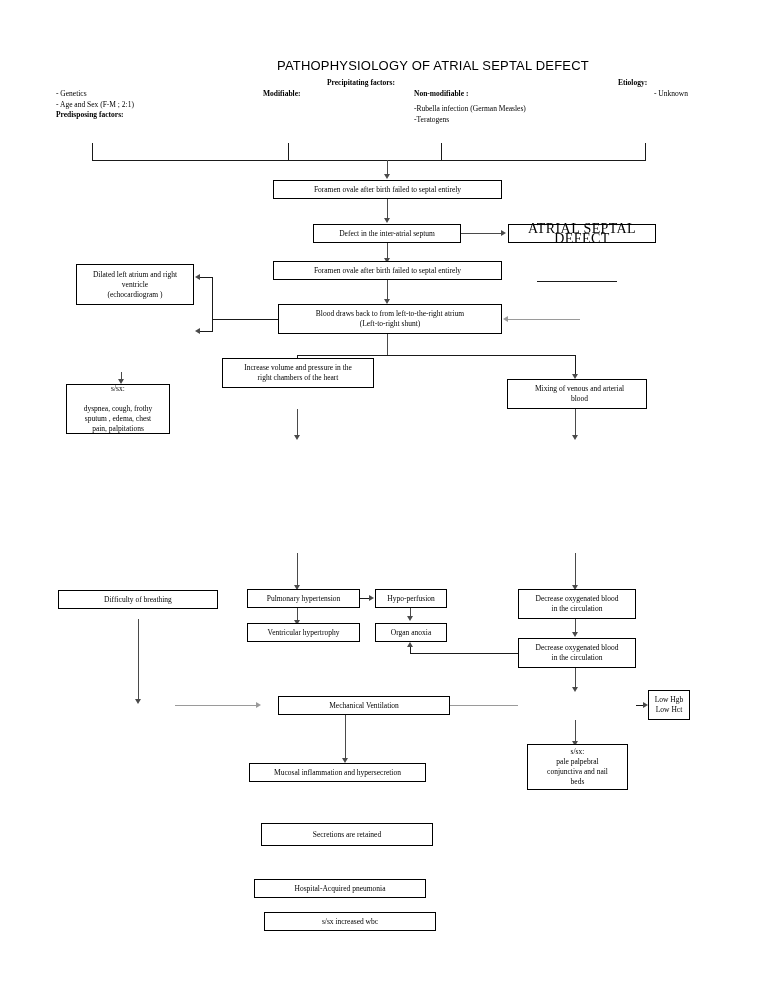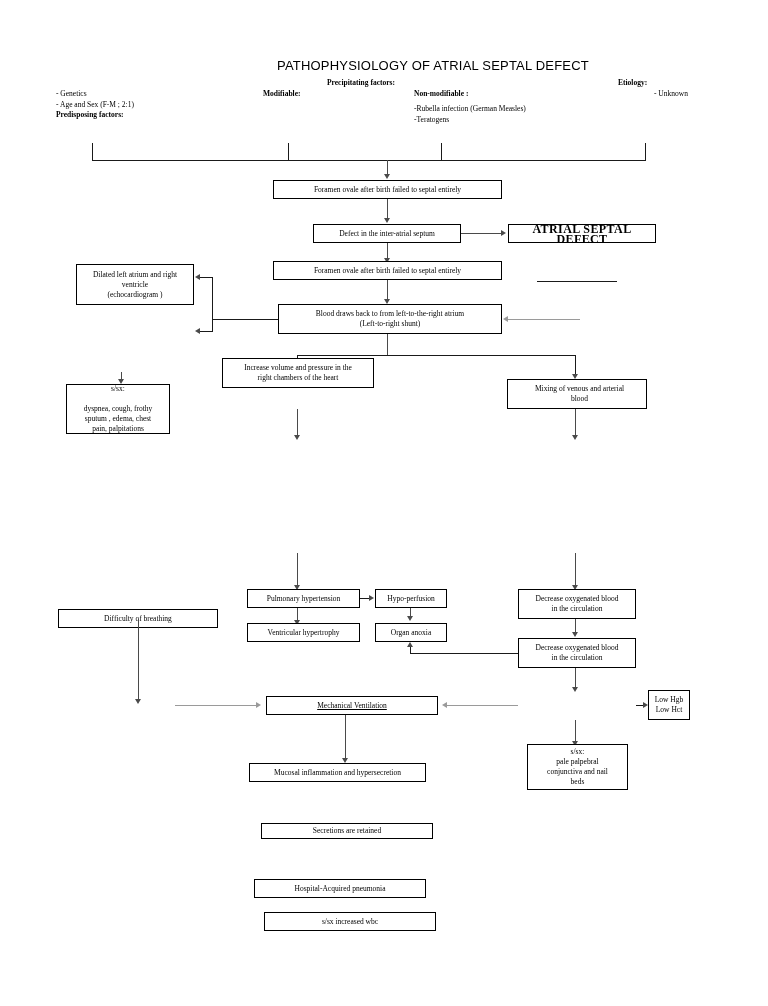--- a/index.html
+++ b/index.html
@@ -46,23 +46,22 @@
     align-items: center;
     justify-content: center;
     text-align: center;
     font-size: 7.5px;
     line-height: 10px;
     padding: 2px 3px;
     white-space: pre-line;
   }
   .box.caps {
     font-family: "Liberation Serif", serif;
-    font-size: 12px;
+    font-size: 14px;
     letter-spacing: 0.4px;
-    font-weight: bold;
   }
   
   .vline {
     position: absolute;
     width: 0;
     border-left: 1px solid #4a4a4a;
   }
   .hline {
     position: absolute;
     height: 0;
@@ -199,21 +198,21 @@
   <div class="vline" style="left:297px; top:409px; height:27px;"></div>
   <div class="arrow-d" style="left:294px; top:435px;"></div>
   <div class="vline" style="left:575px; top:409px; height:27px;"></div>
   <div class="arrow-d" style="left:572px; top:435px;"></div>
 
   <div class="vline" style="left:297px; top:553px; height:33px;"></div>
   <div class="arrow-d" style="left:294px; top:585px;"></div>
   <div class="vline" style="left:575px; top:553px; height:33px;"></div>
   <div class="arrow-d" style="left:572px; top:585px;"></div>
 
-  <div class="box" style="left:58px; top:609px; width:160px; height:19px;">Difficulty of breathing</div>
+  <div class="box" style="left:58px; top:590px; width:160px; height:19px;">Difficulty of breathing</div>
   <div class="vline" style="left:138px; top:619px; height:81px;"></div>
   <div class="arrow-d" style="left:135px; top:699px;"></div>
 
   <div class="box" style="left:247px; top:589px; width:113px; height:19px;">Pulmonary hypertension</div>
   <div class="hline dark" style="left:360px; top:598px; width:10px;"></div>
   <div class="arrow-r" style="left:369px; top:595px;"></div>
 
   <div class="box" style="left:375px; top:589px; width:72px; height:19px;">Hypo-perfusion</div>
   <div class="vline" style="left:410px; top:608px; height:9px;"></div>
   <div class="arrow-d" style="left:407px; top:616px;"></div>
@@ -252,25 +251,25 @@
   <div class="vline" style="left:575px; top:720px; height:22px;"></div>
   <div class="arrow-d" style="left:572px; top:741px;"></div>
   <div class="box" style="left:527px; top:744px; width:101px; height:46px;">s/sx:
 pale palpebral
 conjunctiva and nail
 beds</div>
 
   <div class="hline grey" style="left:175px; top:705px; width:82px;"></div>
   <div class="arrow-r grey" style="left:256px; top:702px;"></div>
 
-  <div class="box" style="left:266px; top:696px; width:172px; height:19px;text-decoration:underline;">Mechanical Ventilation</div>
+  <div class="box" style="left:278px; top:696px; width:172px; height:19px;">Mechanical Ventilation</div>
   <div class="vline" style="left:345px; top:715px; height:44px;"></div>
   <div class="arrow-d" style="left:342px; top:758px;"></div>
 
   <div class="box" style="left:249px; top:763px; width:177px; height:19px;">Mucosal inflammation and hypersecretion</div>
 
-  <div class="box" style="left:261px; top:823px; width:172px; height:16px;">Secretions are retained</div>
+  <div class="box" style="left:261px; top:823px; width:172px; height:23px;">Secretions are retained</div>
 
   <div class="box" style="left:254px; top:879px; width:172px; height:19px;">Hospital-Acquired pneumonia</div>
 
   <div class="box" style="left:264px; top:912px; width:172px; height:19px;">s/sx increased wbc</div>
 
 </div>
 
 </body></html>

